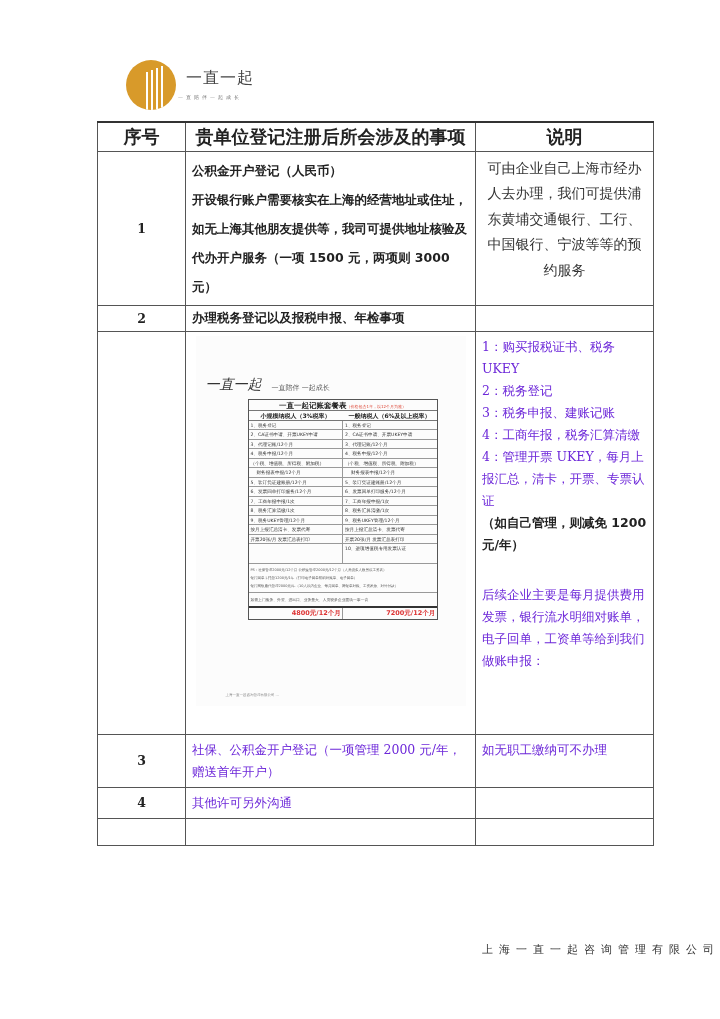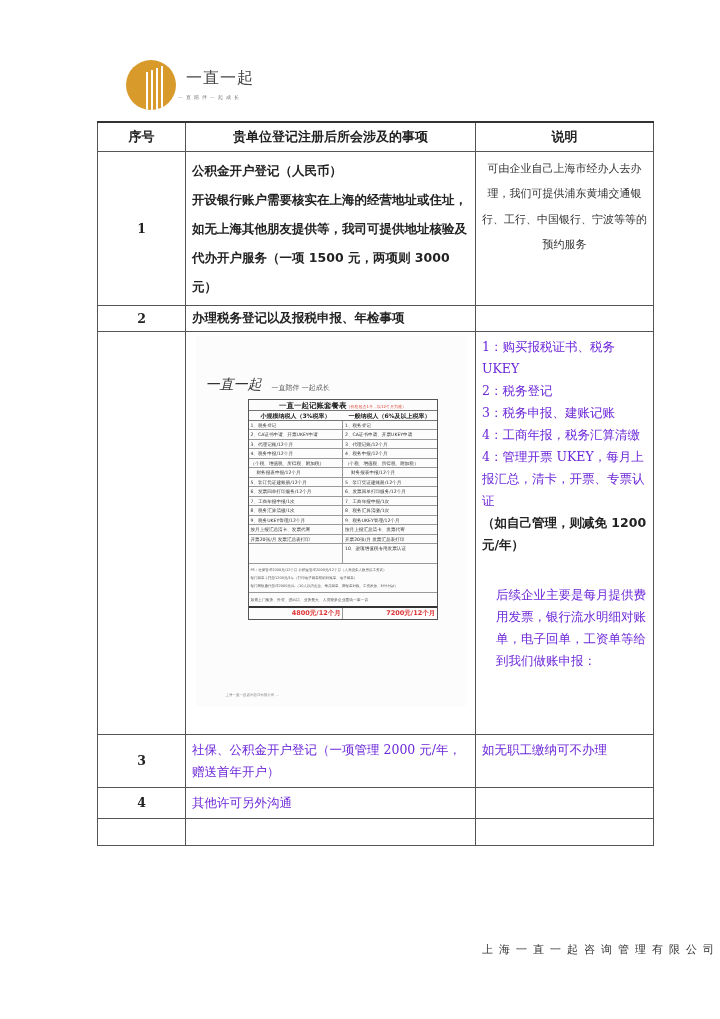--- a/index.html
+++ b/index.html
@@ -7,26 +7,26 @@
   body { position: relative; font-family: "DejaVu Serif", "Liberation Serif", serif; color: #222; }
 
   .logo { position: absolute; left: 126px; top: 58px; width: 160px; height: 56px; }
   .logo-circle { position: absolute; left: 0; top: 2px; width: 50px; height: 50px; border-radius: 50%; background: #d89a2a; overflow: hidden; }
   .logo-bar { position: absolute; bottom: 0; background: #fff; }
   .logo-title { position: absolute; left: 60px; top: 10px; font-family: "DejaVu Sans", sans-serif; font-size: 16px; color: #444; letter-spacing: 1px; }
   .logo-sub { position: absolute; left: 52px; top: 36px; font-family: "DejaVu Sans", sans-serif; font-size: 5px; color: #777; letter-spacing: 3px; }
 
   table.main { position: absolute; left: 97px; top: 121px; width: 557px; border-collapse: collapse; font-size: 12.5px; }
   table.main td, table.main th { border: 1px solid #555; vertical-align: top; }
-  table.main th { height: 29px; font-family: "DejaVu Sans", sans-serif; font-weight: bold; font-size: 13px; text-align: center; vertical-align: middle; border-top: 2px solid #333; }
+  table.main th { height: 29px; font-family: "DejaVu Sans", sans-serif; font-weight: bold; font-size: 18px; text-align: center; vertical-align: middle; border-top: 2px solid #333; }
   .c1 { width: 88px; text-align: center; vertical-align: middle !important; font-weight: bold; }
   .c2 { width: 290px; padding: 4px 6px; }
   .c3 { padding: 4px 6px; }
   .bold-sans { font-family: "DejaVu Sans", sans-serif; font-weight: bold; font-size: 12.5px; line-height: 29px; }
-  .serif-text { font-size: 11px; line-height: 25.5px; color: #333; text-align: center; }
+  .serif-text { font-size: 14px; line-height: 25.5px; color: #333; text-align: center; }
   .serif-left { font-size: 12.5px; line-height: 22px; color: #6d28d9; }
   .bold-inline { font-family: "DejaVu Sans", sans-serif; font-weight: bold; color: #222; }
 
   .price-img { position: relative; width: 270px; height: 370px; margin: 0 auto; background: #fcfcfc; }
   .pi-slogan { position: absolute; left: 10px; top: 40px; font-size: 14px; color: #333; font-style: italic; }
   .pi-slogan2 { position: absolute; left: 38px; top: 47px; font-size: 7px; color: #555; margin-left: 38px; }
   .pi-table { position: absolute; left: 52px; top: 63px; width: 190px; border: 1px solid #555; font-family: "DejaVu Sans", sans-serif; }
   .pi-title { text-align: center; font-size: 7.5px; font-weight: bold; border-bottom: 1px solid #777; height: 11px; line-height: 11px; }
   .pi-title span.red { color: #d43; font-size: 4px; font-weight: normal; }
   .pi-head { display: flex; font-size: 6px; font-weight: bold; border-bottom: 1px solid #777; height: 10px; line-height: 10px; }
@@ -168,21 +168,21 @@
         <div class="pi-footer">上海一直一起咨询管理有限公司 ...</div>
       </div>
     </td>
     <td class="c3">
       <div class="serif-left">1：购买报税证书、税务 UKEY</div>
       <div class="serif-left">2：税务登记</div>
       <div class="serif-left">3：税务申报、建账记账</div>
       <div class="serif-left">4：工商年报，税务汇算清缴</div>
       <div class="serif-left">4：管理开票 UKEY，每月上报汇总，清卡，开票、专票认证</div>
       <div class="serif-left bold-inline">（如自己管理，则减免 1200 元/年）</div>
-      <div class="serif-left" style="margin-top:28px;margin-left:14px;">后续企业主要是每月提供费用发票，银行流水明细对账单，电子回单，工资单等给到我们做账申报：</div>
+      <div class="serif-left" style="margin-top:28px;">后续企业主要是每月提供费用发票，银行流水明细对账单，电子回单，工资单等给到我们做账申报：</div>
     </td>
   </tr>
 
   <tr style="height:49px;">
     <td class="c1">3</td>
     <td class="c2">
       <div class="serif-left">社保、公积金开户登记（一项管理 2000 元/年，赠送首年开户）</div>
     </td>
     <td class="c3">
       <div class="serif-left" style="text-align:left;">如无职工缴纳可不办理</div>

